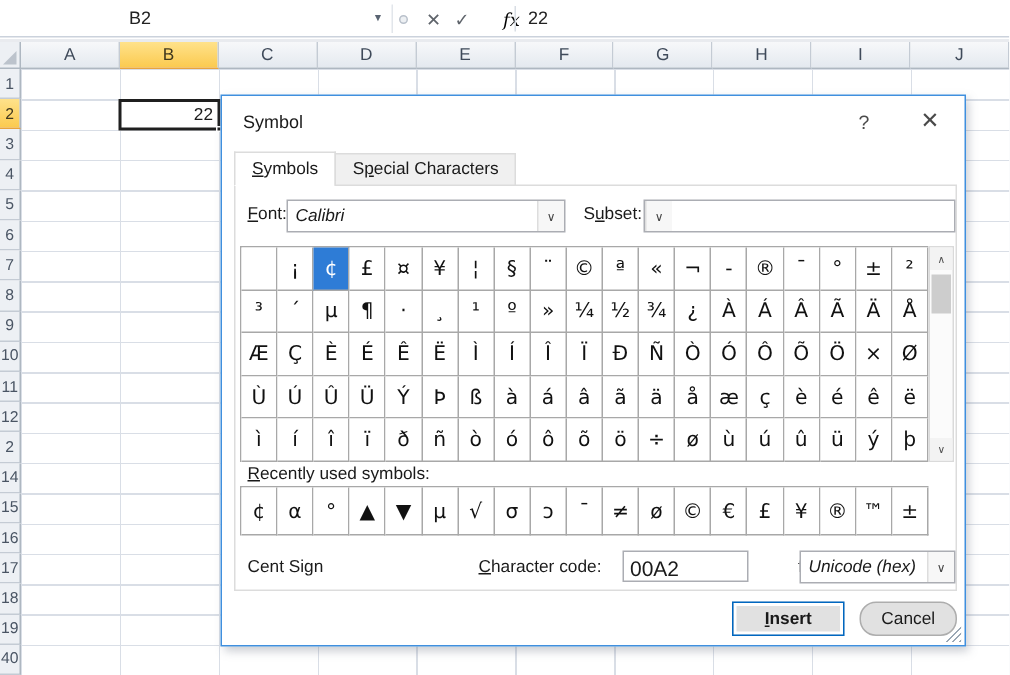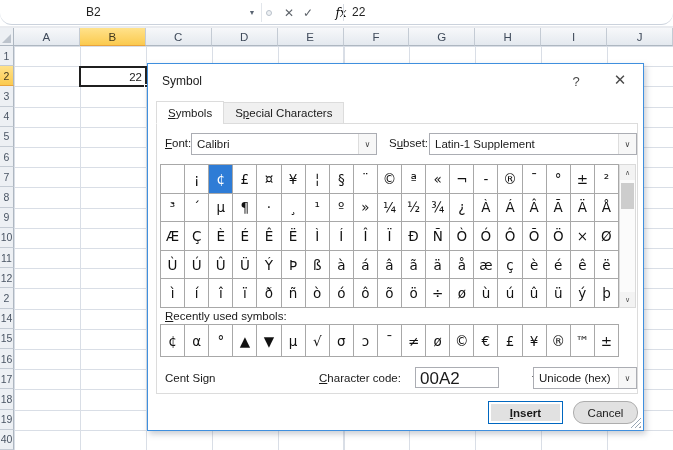--- a/index.html
+++ b/index.html
@@ -1,21 +1,21 @@
 <!DOCTYPE html>
 <html><head>
 <meta charset="utf-8">
 <style>
   * { box-sizing: border-box; margin: 0; padding: 0; }
   body { background:#fff; font-family:"Liberation Sans", sans-serif; }
   .app { position:relative; width:673px; height:450px; background:#fff; overflow:hidden; }
 
   
   .fbar { position:absolute; left:0; top:0; width:673px; height:25px; background:#fff;
-          border-bottom:1px solid #CBD2DC;border-radius:12px; }
+          border-bottom:1px solid #CBD2DC; }
   .namebox-text { position:absolute; left:86px; top:5px; font-size:12px; color:#222; }
   .nb-drop { position:absolute; left:244px; top:4px; width:16px; height:17px; display:flex;
              align-items:center; justify-content:center; font-size:7px; color:#5A6472; cursor:default; }
   .fb-sep1 { position:absolute; left:261px; top:3px; width:1px; height:19px; background:#E2E6EB; }
   .fb-dot { position:absolute; left:266px; top:10px; width:6px; height:6px; border-radius:50%;
             background:#EDF0F3; border:1px solid #B9C1CB; }
   .fb-btn { position:absolute; top:3px; width:18px; height:19px; display:flex; align-items:center;
             justify-content:center; font-size:12px; color:#5F646B; }
   .fb-x { left:280px; } .fb-ck { left:299px; }
   .fb-fx { left:332px; font-family:"DejaVu Serif", serif; font-style:italic; font-size:12px; color:#000000; }
@@ -58,21 +58,21 @@
   .tabs { position:absolute; left:8px; top:37px; display:flex; align-items:center; z-index:2; }
   .tab { padding:4px 11px 4px 11px; border:1px solid #DCDCDC; background:#F0F0F0; color:#1A1A1A;
          margin-right:-1px; }
   .tab.active { background:#fff; border-bottom:1px solid #fff; padding-top:5px; }
   .frame { position:absolute; left:8px; top:59px; width:482px; height:271px;
            border:1px solid #DCDCDC; background:#fff; }
   .lbl { position:absolute; color:#1A1A1A; white-space:nowrap; }
   .mn { text-decoration:underline; }
   .combo { position:absolute; height:22px; border:1px solid #ABADB3; background:#fff;
            display:flex; align-items:center; }
-  .combo .cval { flex:1; padding-left:5px; color:#1A1A1A; white-space:nowrap; overflow:hidden; }
+  .combo .cval { flex:1; padding-left:5px; color:#1A1A1A; white-space:nowrap; overflow:hidden;font-style:italic; }
   .combo .carr { width:18px; height:100%; border-left:1px solid #DDDDDD; background:#F7F7F7;
                  display:flex; align-items:center; justify-content:center; font-size:8px; color:#444; }
   .font-combo { left:34px; top:9px; width:186px; }
   .subset-combo { left:272px; top:9px; width:208px; }
   .from-combo { left:376px; top:243px; width:104px; }
 
   .symgrid { position:absolute; left:3px; top:40px; width:459px; height:144px; display:grid;
              grid-template-columns:repeat(19,1fr); grid-template-rows:repeat(5,1fr);
              border-left:1px solid #A8A8A8; border-top:1px solid #A8A8A8; background:#fff; }
   .sym-cell { display:flex; align-items:center; justify-content:center; font-family:"DejaVu Sans",sans-serif;
@@ -85,21 +85,21 @@
 
   .sbar { position:absolute; left:462px; top:40px; width:17px; height:144px; border:1px solid #DADADA;
           background:#FBFBFB; }
   .sb-btn { position:absolute; left:0; width:15px; height:15px; display:flex; align-items:center;
             justify-content:center; font-size:7px; color:#505050; background:#F3F3F3; }
   .sb-up { top:0; } .sb-dn { bottom:0; }
   .sb-thumb { position:absolute; left:1px; top:18px; width:13px; height:26px; background:#CDCDCD; }
 
   .ccode-input { position:absolute; left:258px; top:243px; width:84px; height:21px;
                  border:1px solid #ABADB3; font-family:"Liberation Sans",sans-serif;
-                 font-size:17px; color:#1A1A1A; padding:2px 0 0 4px; outline:none; }
+                 font-size:14px; color:#1A1A1A; padding:2px 0 0 4px; outline:none; }
   .btn { position:absolute; top:337px; height:23px; display:flex; align-items:center; justify-content:center;
          background:#E1E1E1; border:1px solid #ADADAD; color:#1A1A1A; }
   .btn-insert { left:340px; width:75px; border:1px solid #0067C0; box-shadow:inset 0 0 0 2px #FFFFFF;font-weight:bold; }
   .btn-cancel { left:425px; width:65px;border-radius:11px; }
   .grip { position:absolute; right:2px; bottom:2px; width:11px; height:11px;
           background:repeating-linear-gradient(135deg, transparent 0 2px, #9AA7B4 2px 3px);
           clip-path:polygon(100% 0, 100% 100%, 0 100%); }
 </style>
 </head>
 <body>
@@ -190,21 +190,20 @@
       </div>
 
     <div class="frame">
       <span class="lbl" style="left:8px;top:13px;"><span class="mn">F</span><span>o</span><span>n</span><span>t</span><span>:</span></span>
       <div class="combo font-combo">
         <span class="cval">Calibri</span>
         <span class="carr">∨</span>
       </div>
       <span class="lbl" style="left:232px;top:13px;"><span>S</span><span class="mn">u</span><span>b</span><span>s</span><span>e</span><span>t</span><span>:</span></span>
       <div class="combo subset-combo">
-        <span class="cval">Latin-1 Supplement</span>
         <span class="carr">∨</span>
       </div>
 
       <div class="symgrid">
           <div class="sym-cell"></div>
           <div class="sym-cell">¡</div>
           <div class="sym-cell sel">¢</div>
           <div class="sym-cell">£</div>
           <div class="sym-cell">¤</div>
           <div class="sym-cell">¥</div>

